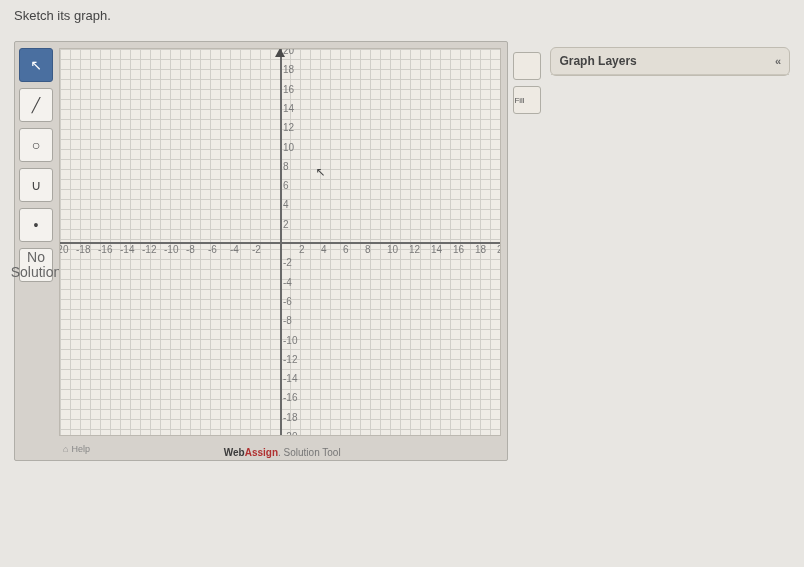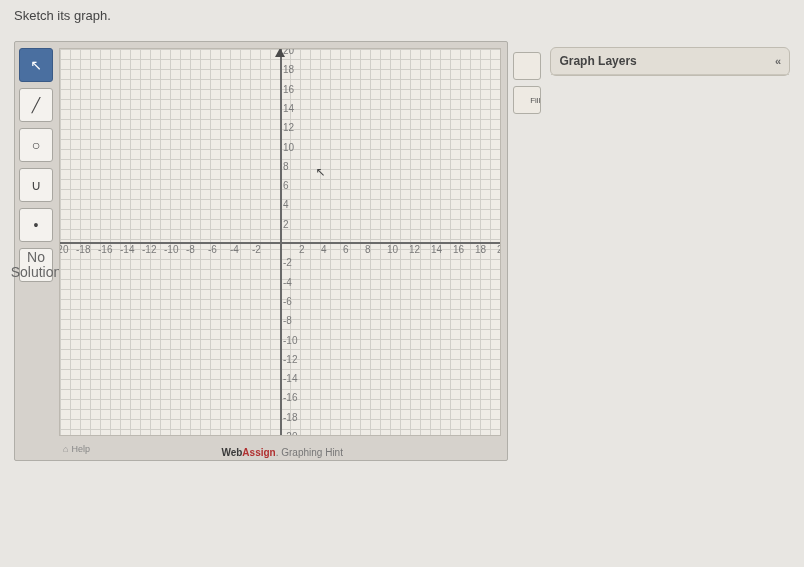--- a/index.html
+++ b/index.html
@@ -86,21 +86,21 @@
     position: absolute; font-size: 12px; color:#444;
     left: 58%; top: 30%;
   }
   .side-tools {
     position: absolute; right: -34px; top: 10px;
     display:flex; flex-direction:column; gap:6px;
   }
   .side-btn {
     width: 28px; height: 28px;
     background: #eeeae3; border:1px solid #b0aea6; border-radius:3px;
-    display:flex; align-items:center; justify-content:flex-end;
+    display:flex; align-items:center; justify-content:flex-start;
     font-size: 11px; color:#555;
   }
   .footer-brand {
     position:absolute; bottom: 2px; left: 50%; transform: translateX(-50%);
     font-size: 10px; color: #777;
   }
   .footer-brand .wa { color:#3a3a3a;font-weight:bold; }
   .footer-brand .assign { color:#b03030; font-weight:bold; }
   .help-panel {
     width: 252px;
@@ -189,21 +189,21 @@
             <span class="tick-label" style="top: 195px; left: 415px;">18</span>
             <span class="tick-label" style="top: 195px; left: 437px;">20</span>
           </div>
         <div class="side-tools">
           <div class="side-btn"> </div>
           <div class="side-btn" style="font-size:8px;">
             <span>Fill</span>
           </div>
         </div>
         <div class="footer-brand">
-          <span class="wa">Web</span><span class="assign">Assign</span><span>. Graphing Hint</span>
+          <span class="wa">Web</span><span class="assign">Assign</span><span>. Solution Tool</span>
         </div>
         <div class="help-icon">
           <span>⌂</span>
           <span>Help</span>
         </div>
       </div>
     </div>
 
     <div class="help-panel">
       <div class="help-header">

